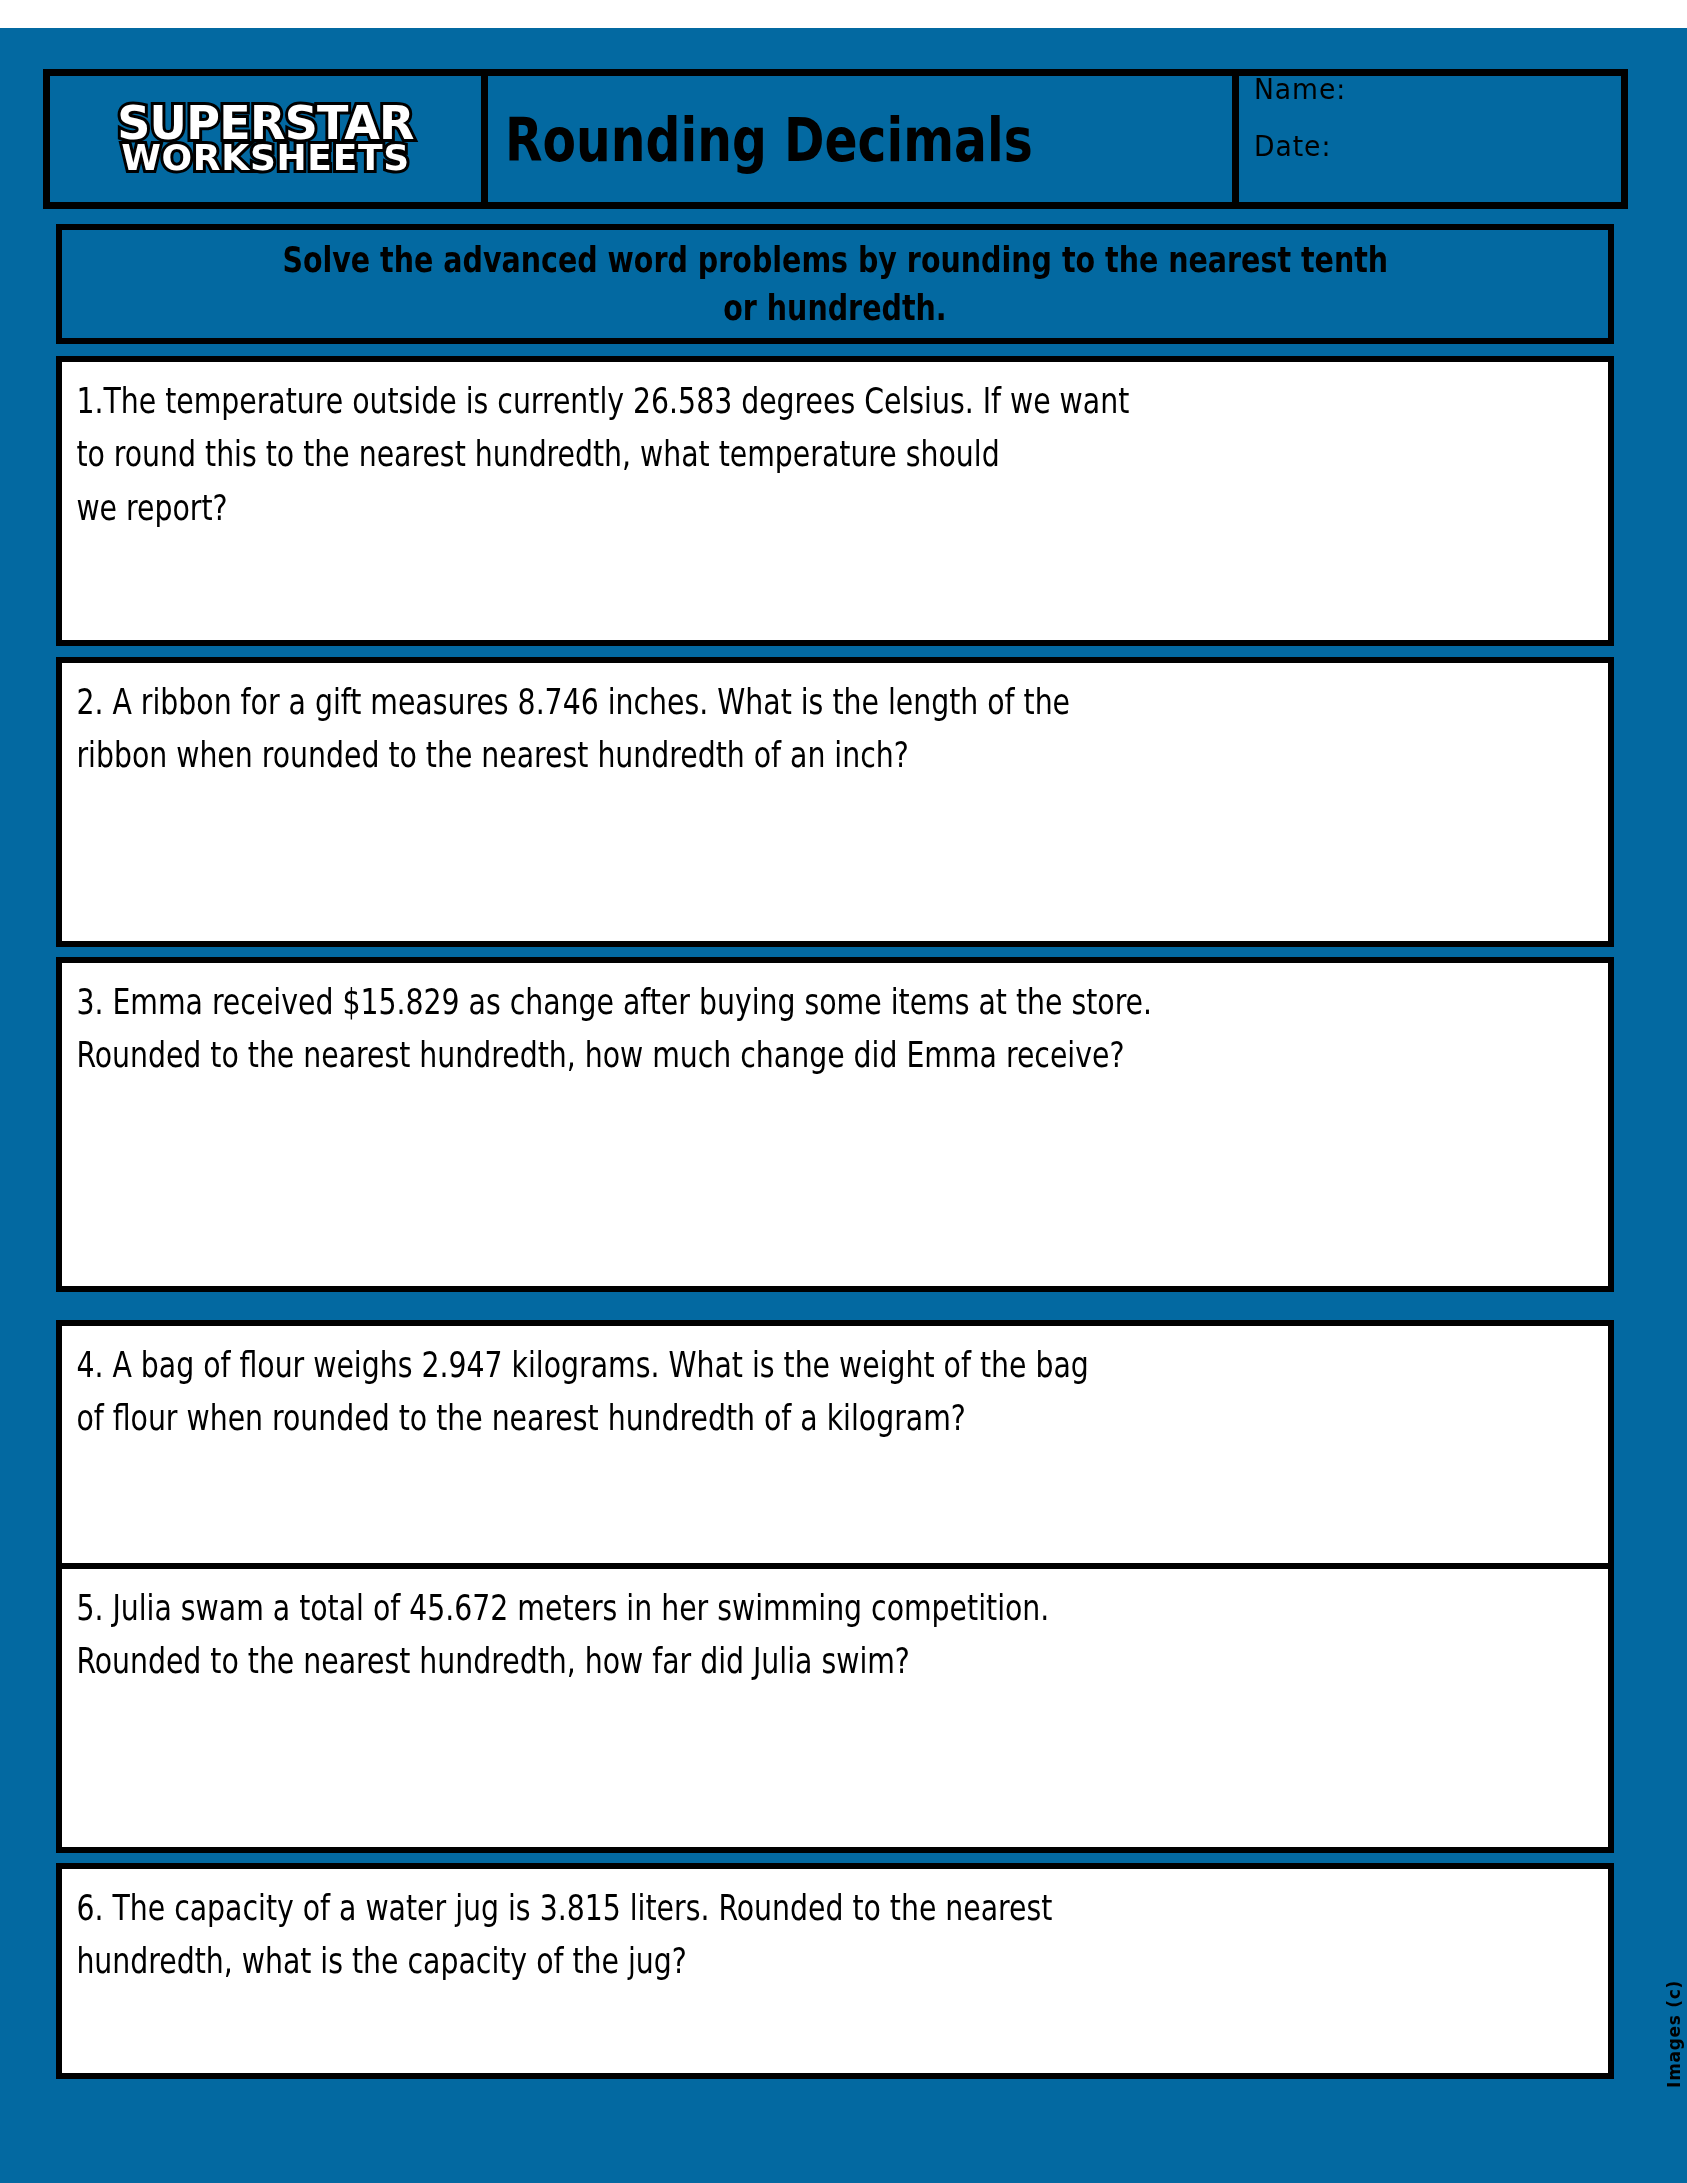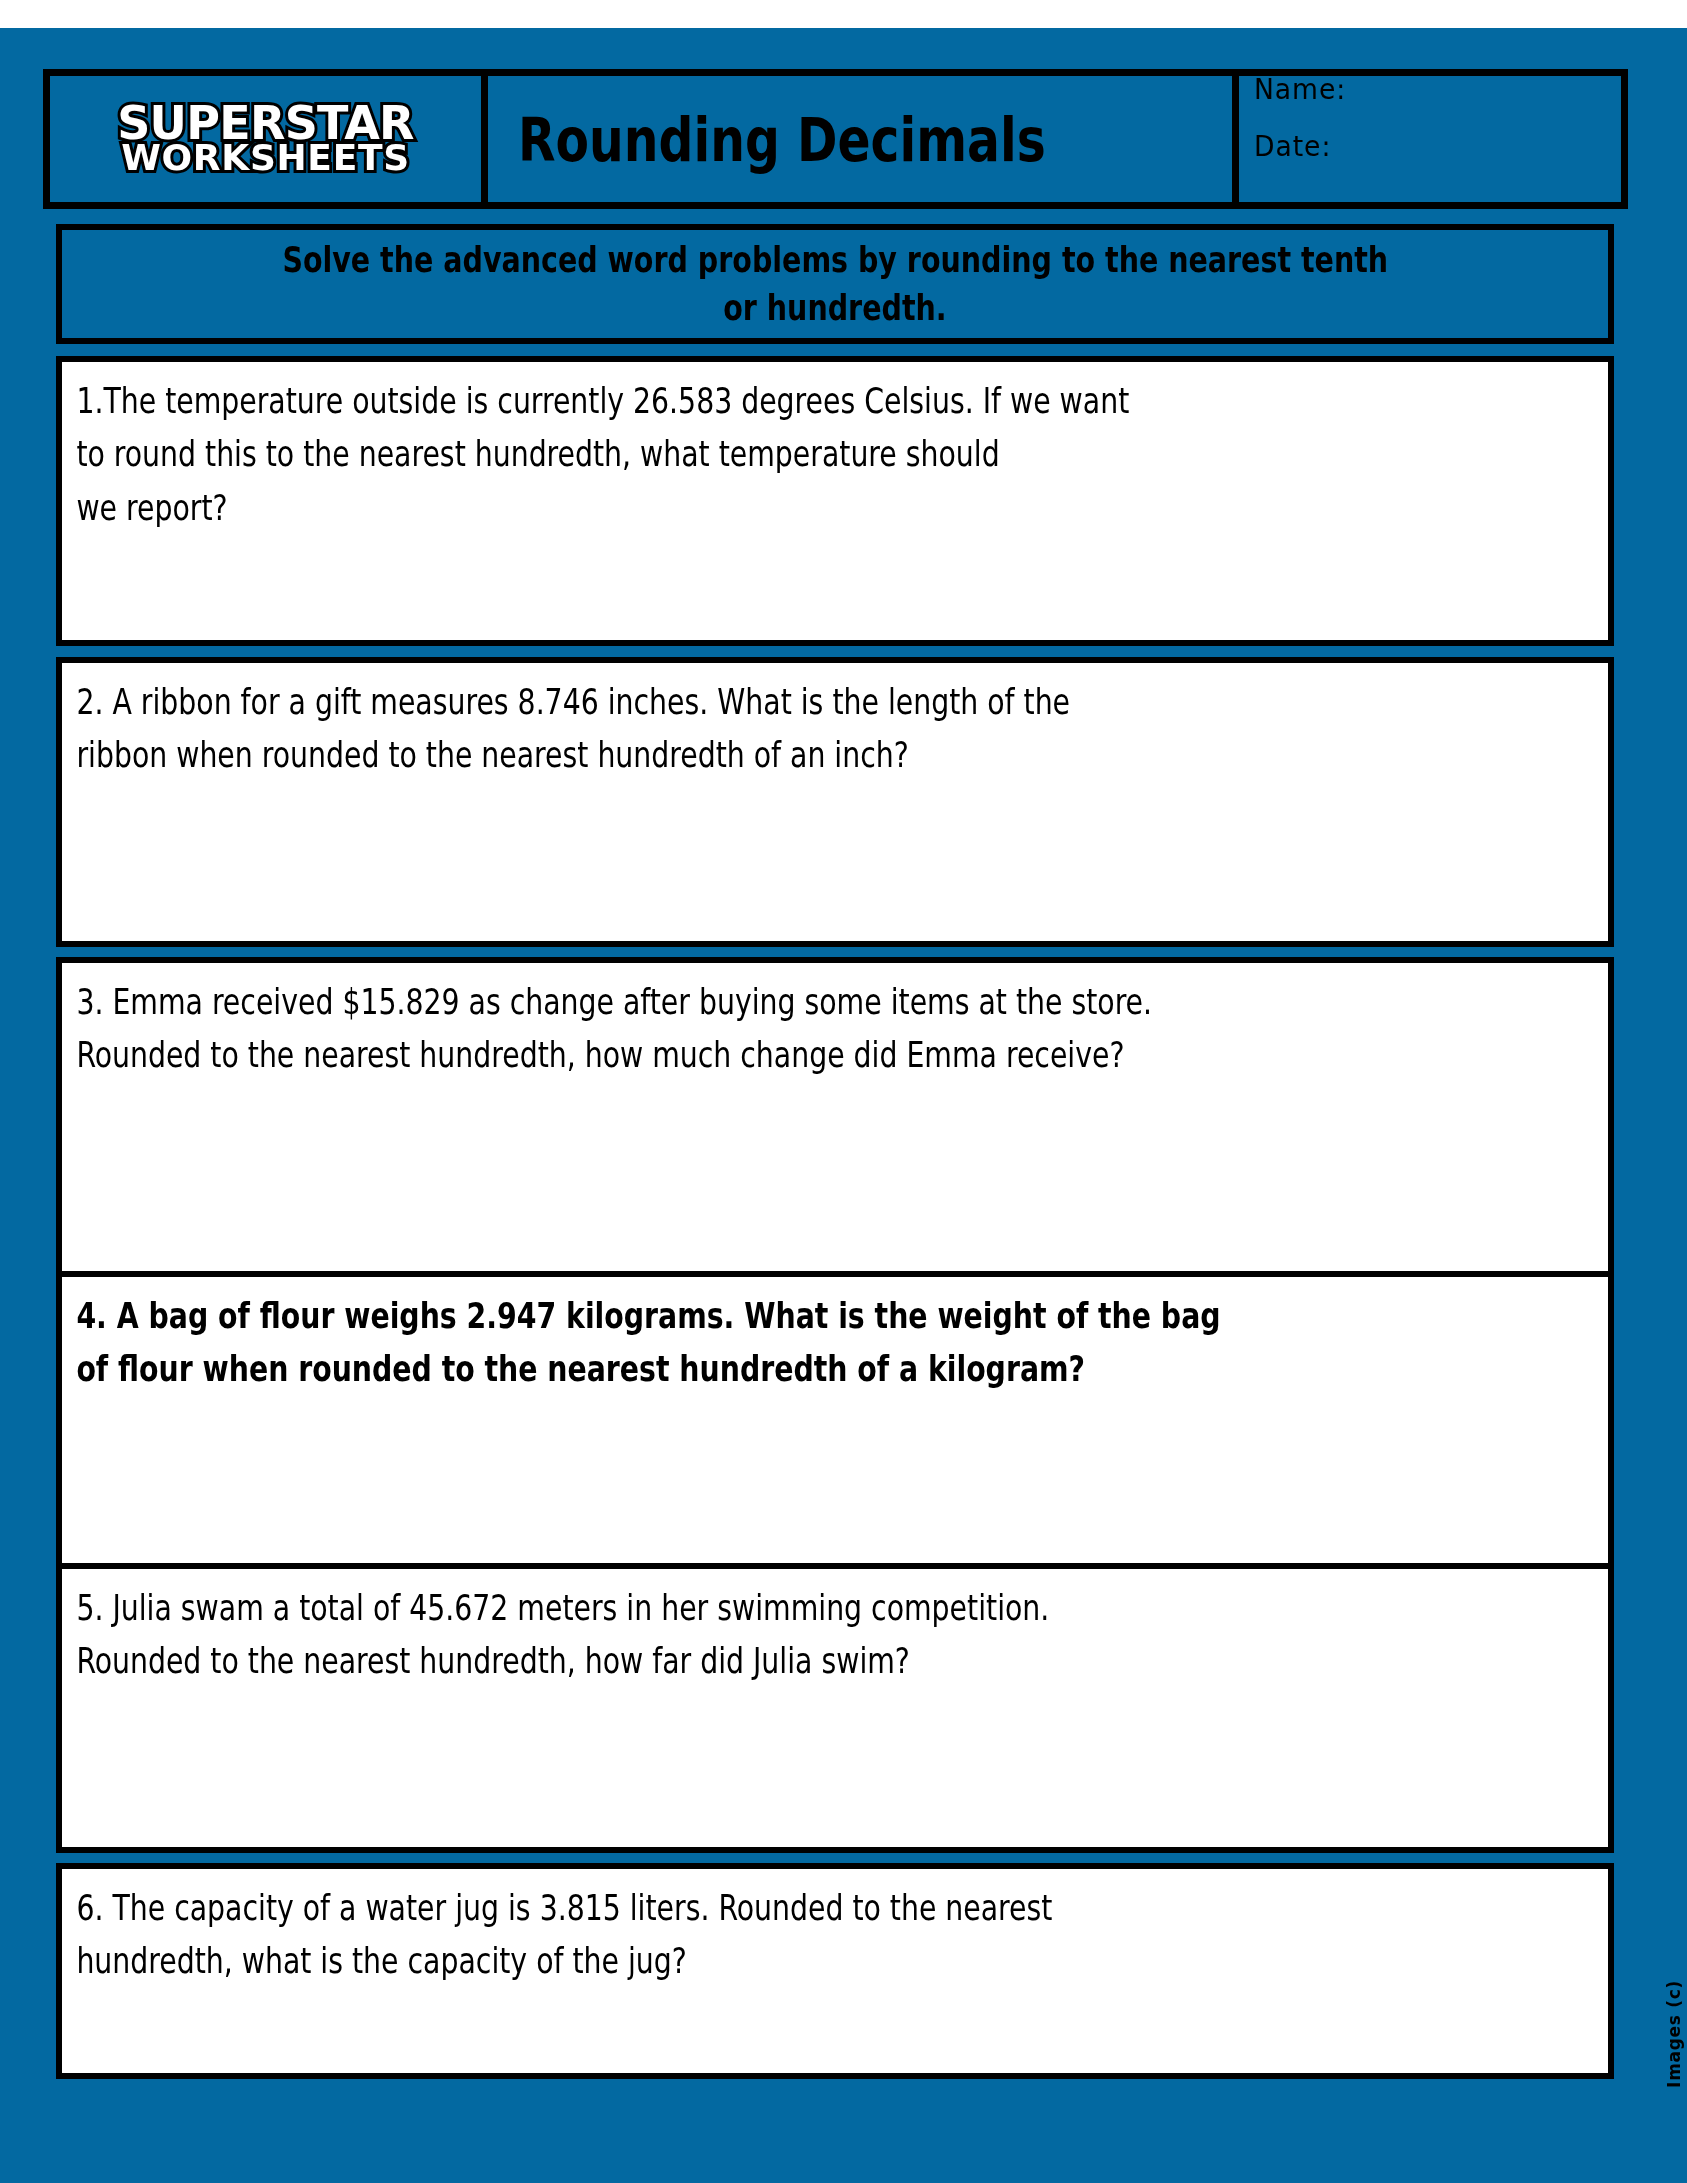--- a/index.html
+++ b/index.html
@@ -70,21 +70,21 @@
   .logo-line-1 { font-size: 46px; }
   .logo-line-2 { font-size: 36px; letter-spacing: 0.7px; margin-top: -1.3px; }
 
   .title-cell {
     flex: 1 1 auto;
     box-sizing: border-box;
     border-right: 7.3px solid #000;
     display: flex;
     align-items: center;
     justify-content: flex-start;
-    padding-left: 30px;
+    padding-left: 17px;
     overflow: hidden;
   }
 
   .title-text {
     font-family: "DejaVu Sans", sans-serif;
     font-weight: bold;
     font-size: 61px;
     line-height: 1;
     letter-spacing: 0px;
     transform: scaleX(0.80);
@@ -160,21 +160,21 @@
   }
   .problem-text p {
     margin: 0 0 4px 0;
     white-space: nowrap;
   }
 
   
   #prob-1 { top: 328px;  height: 290px; }
   #prob-2 { top: 629px;  height: 290px; }
   #prob-3 { top: 929px; height: 335px; }
-  #prob-4 { top: 1243px; height: 348px; font-weight: bold; }
+  #prob-4 { top: 1292px; height: 348px; }
   #prob-5 { top: 1535px; height: 290px; }
   #prob-6 { top: 1835px; height: 216px; }
 
   
   .copyright-vert {
     position: absolute;
     right: 4px;
     top: 1952px;
     font-family: "DejaVu Sans", sans-serif;
     font-weight: bold;

